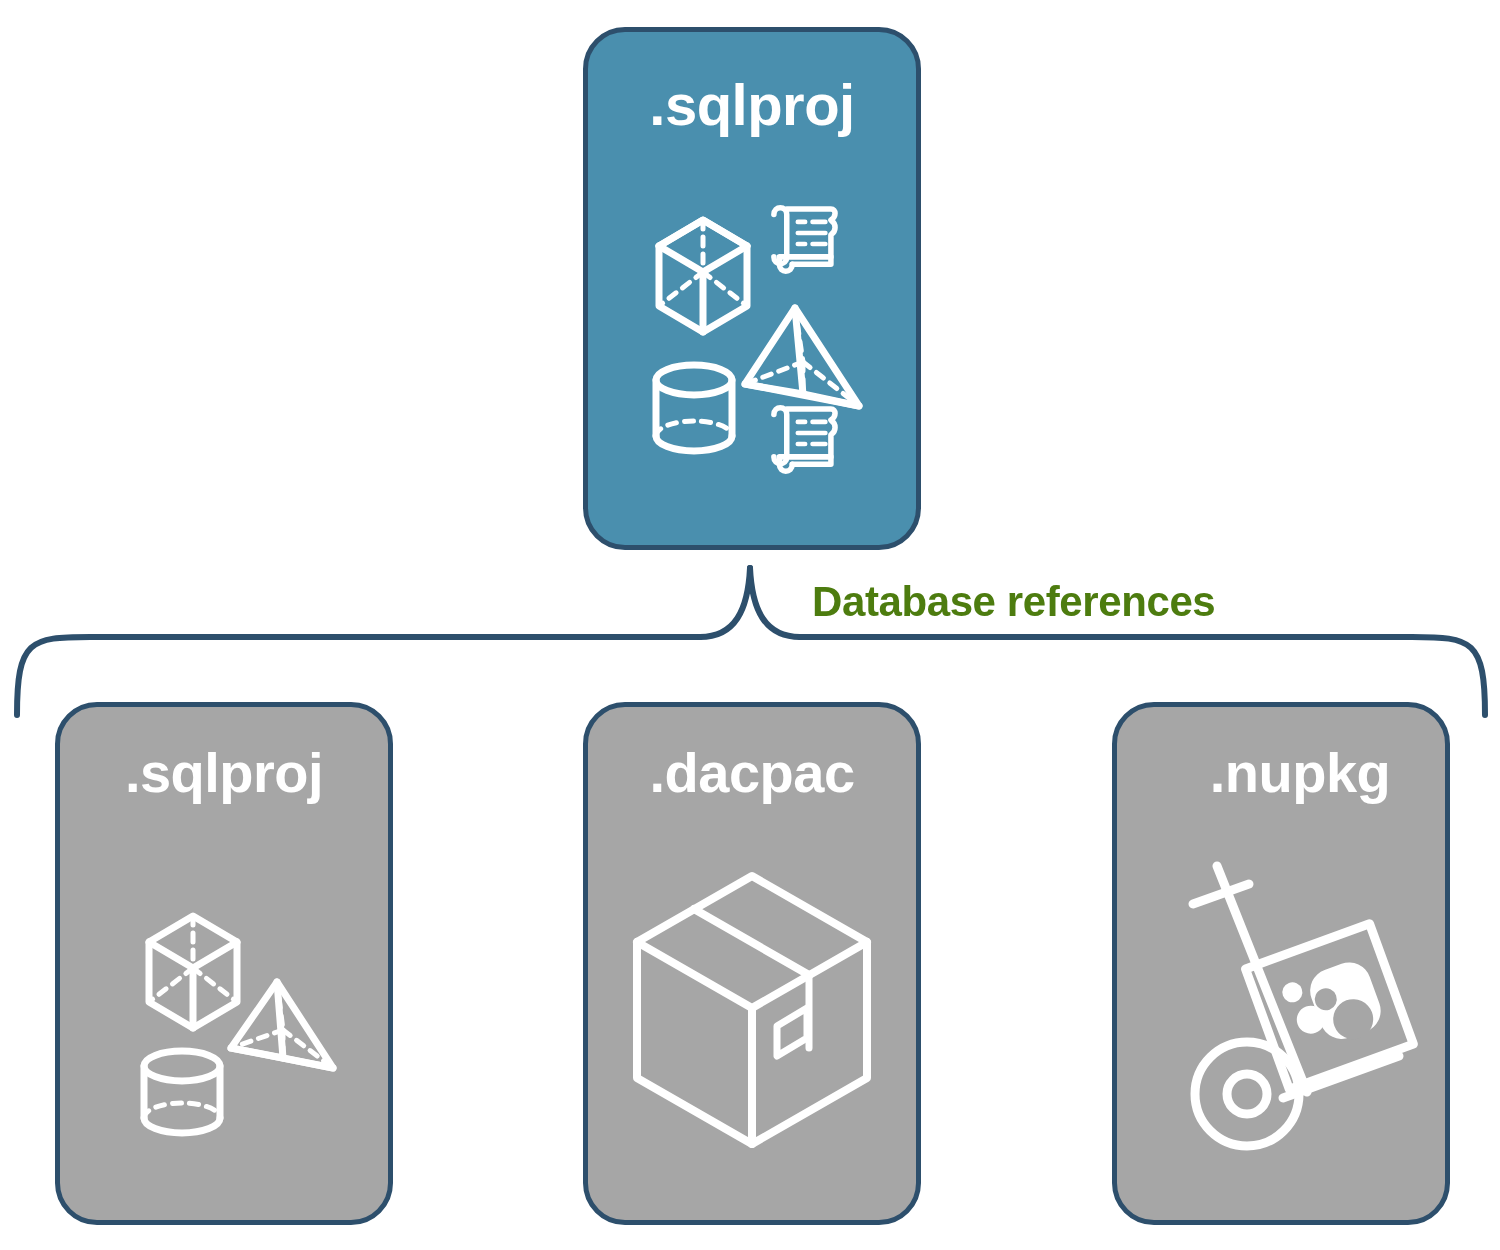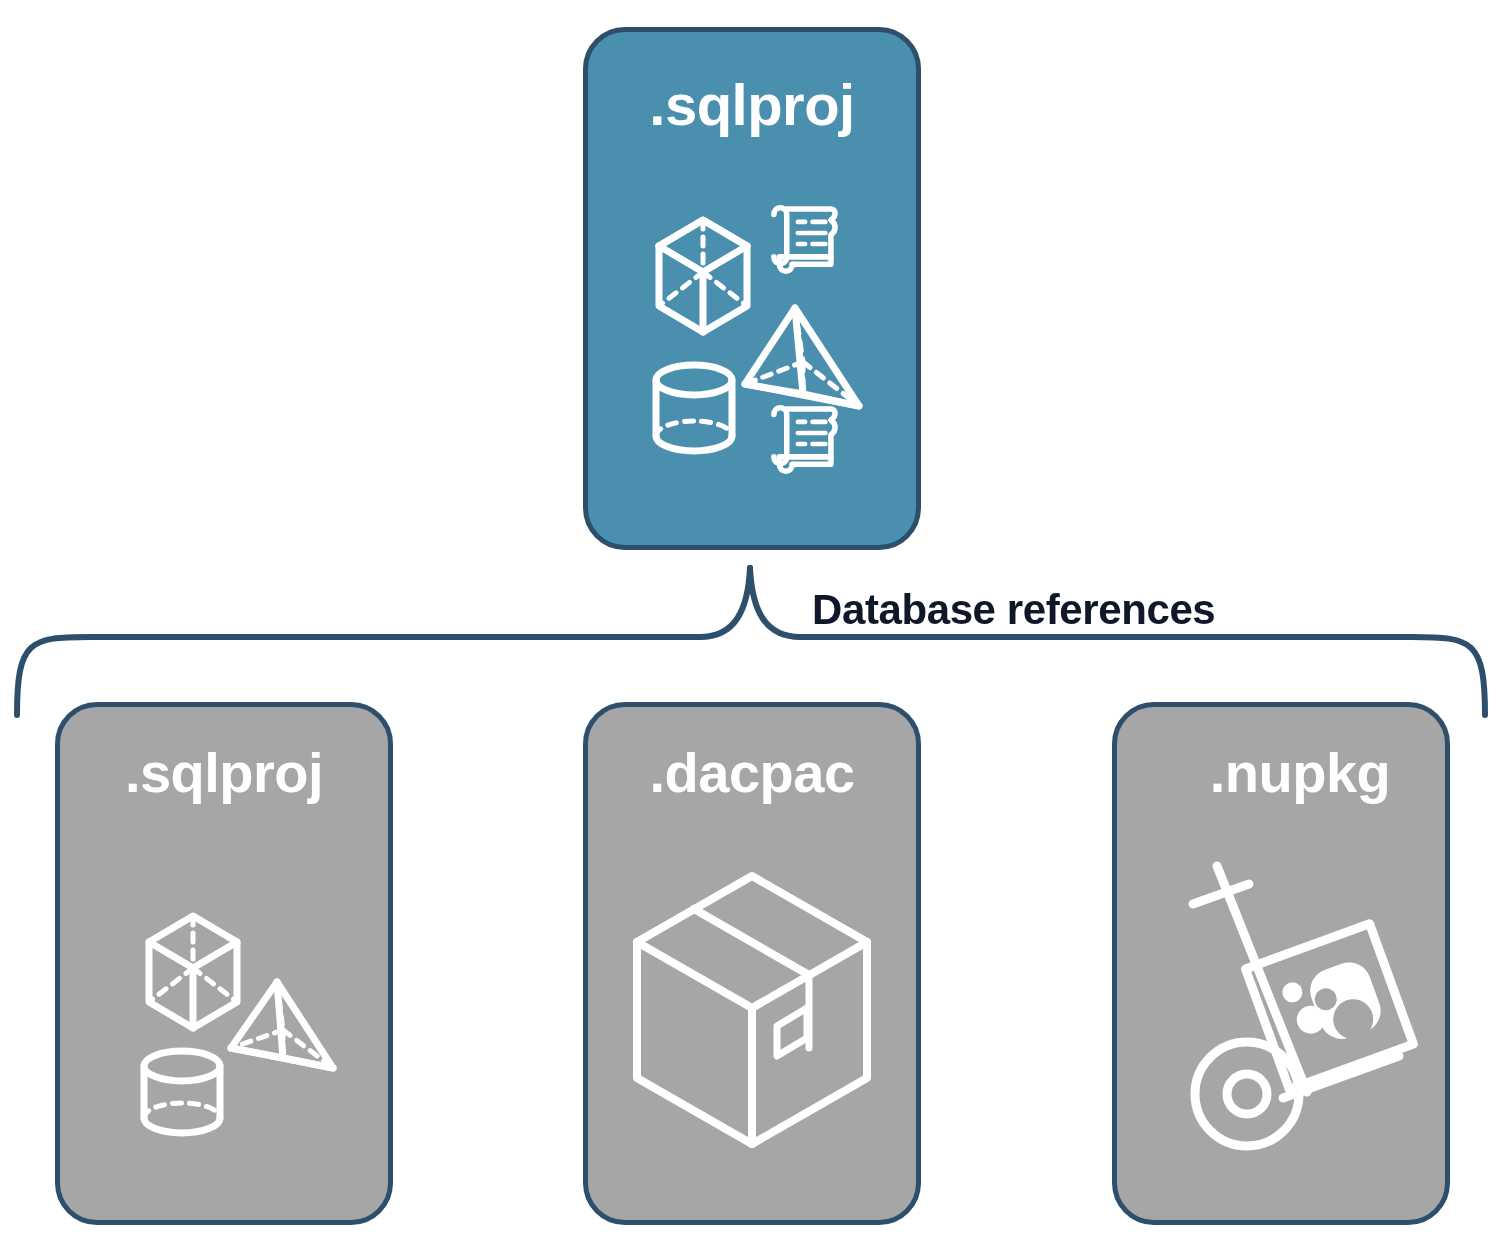--- a/index.html
+++ b/index.html
@@ -84,25 +84,24 @@
     pointer-events: none;
   }
 
   
   #brace-label {
     position: absolute;
     left: 812px;
     top: 578px;
     font-size: 42px;
     font-weight: bold;
-    color: #0f172a;
+    color: #4d7c0f;
     white-space: nowrap;
     letter-spacing: -0.4px;
     user-select: none;
-    margin-top: 8px;
   }
 
   svg { display: block; overflow: visible; }
 </style>
 </head>
 <body>
 
 <div id="diagram-root">
 
   <div class="card" id="card-top">

